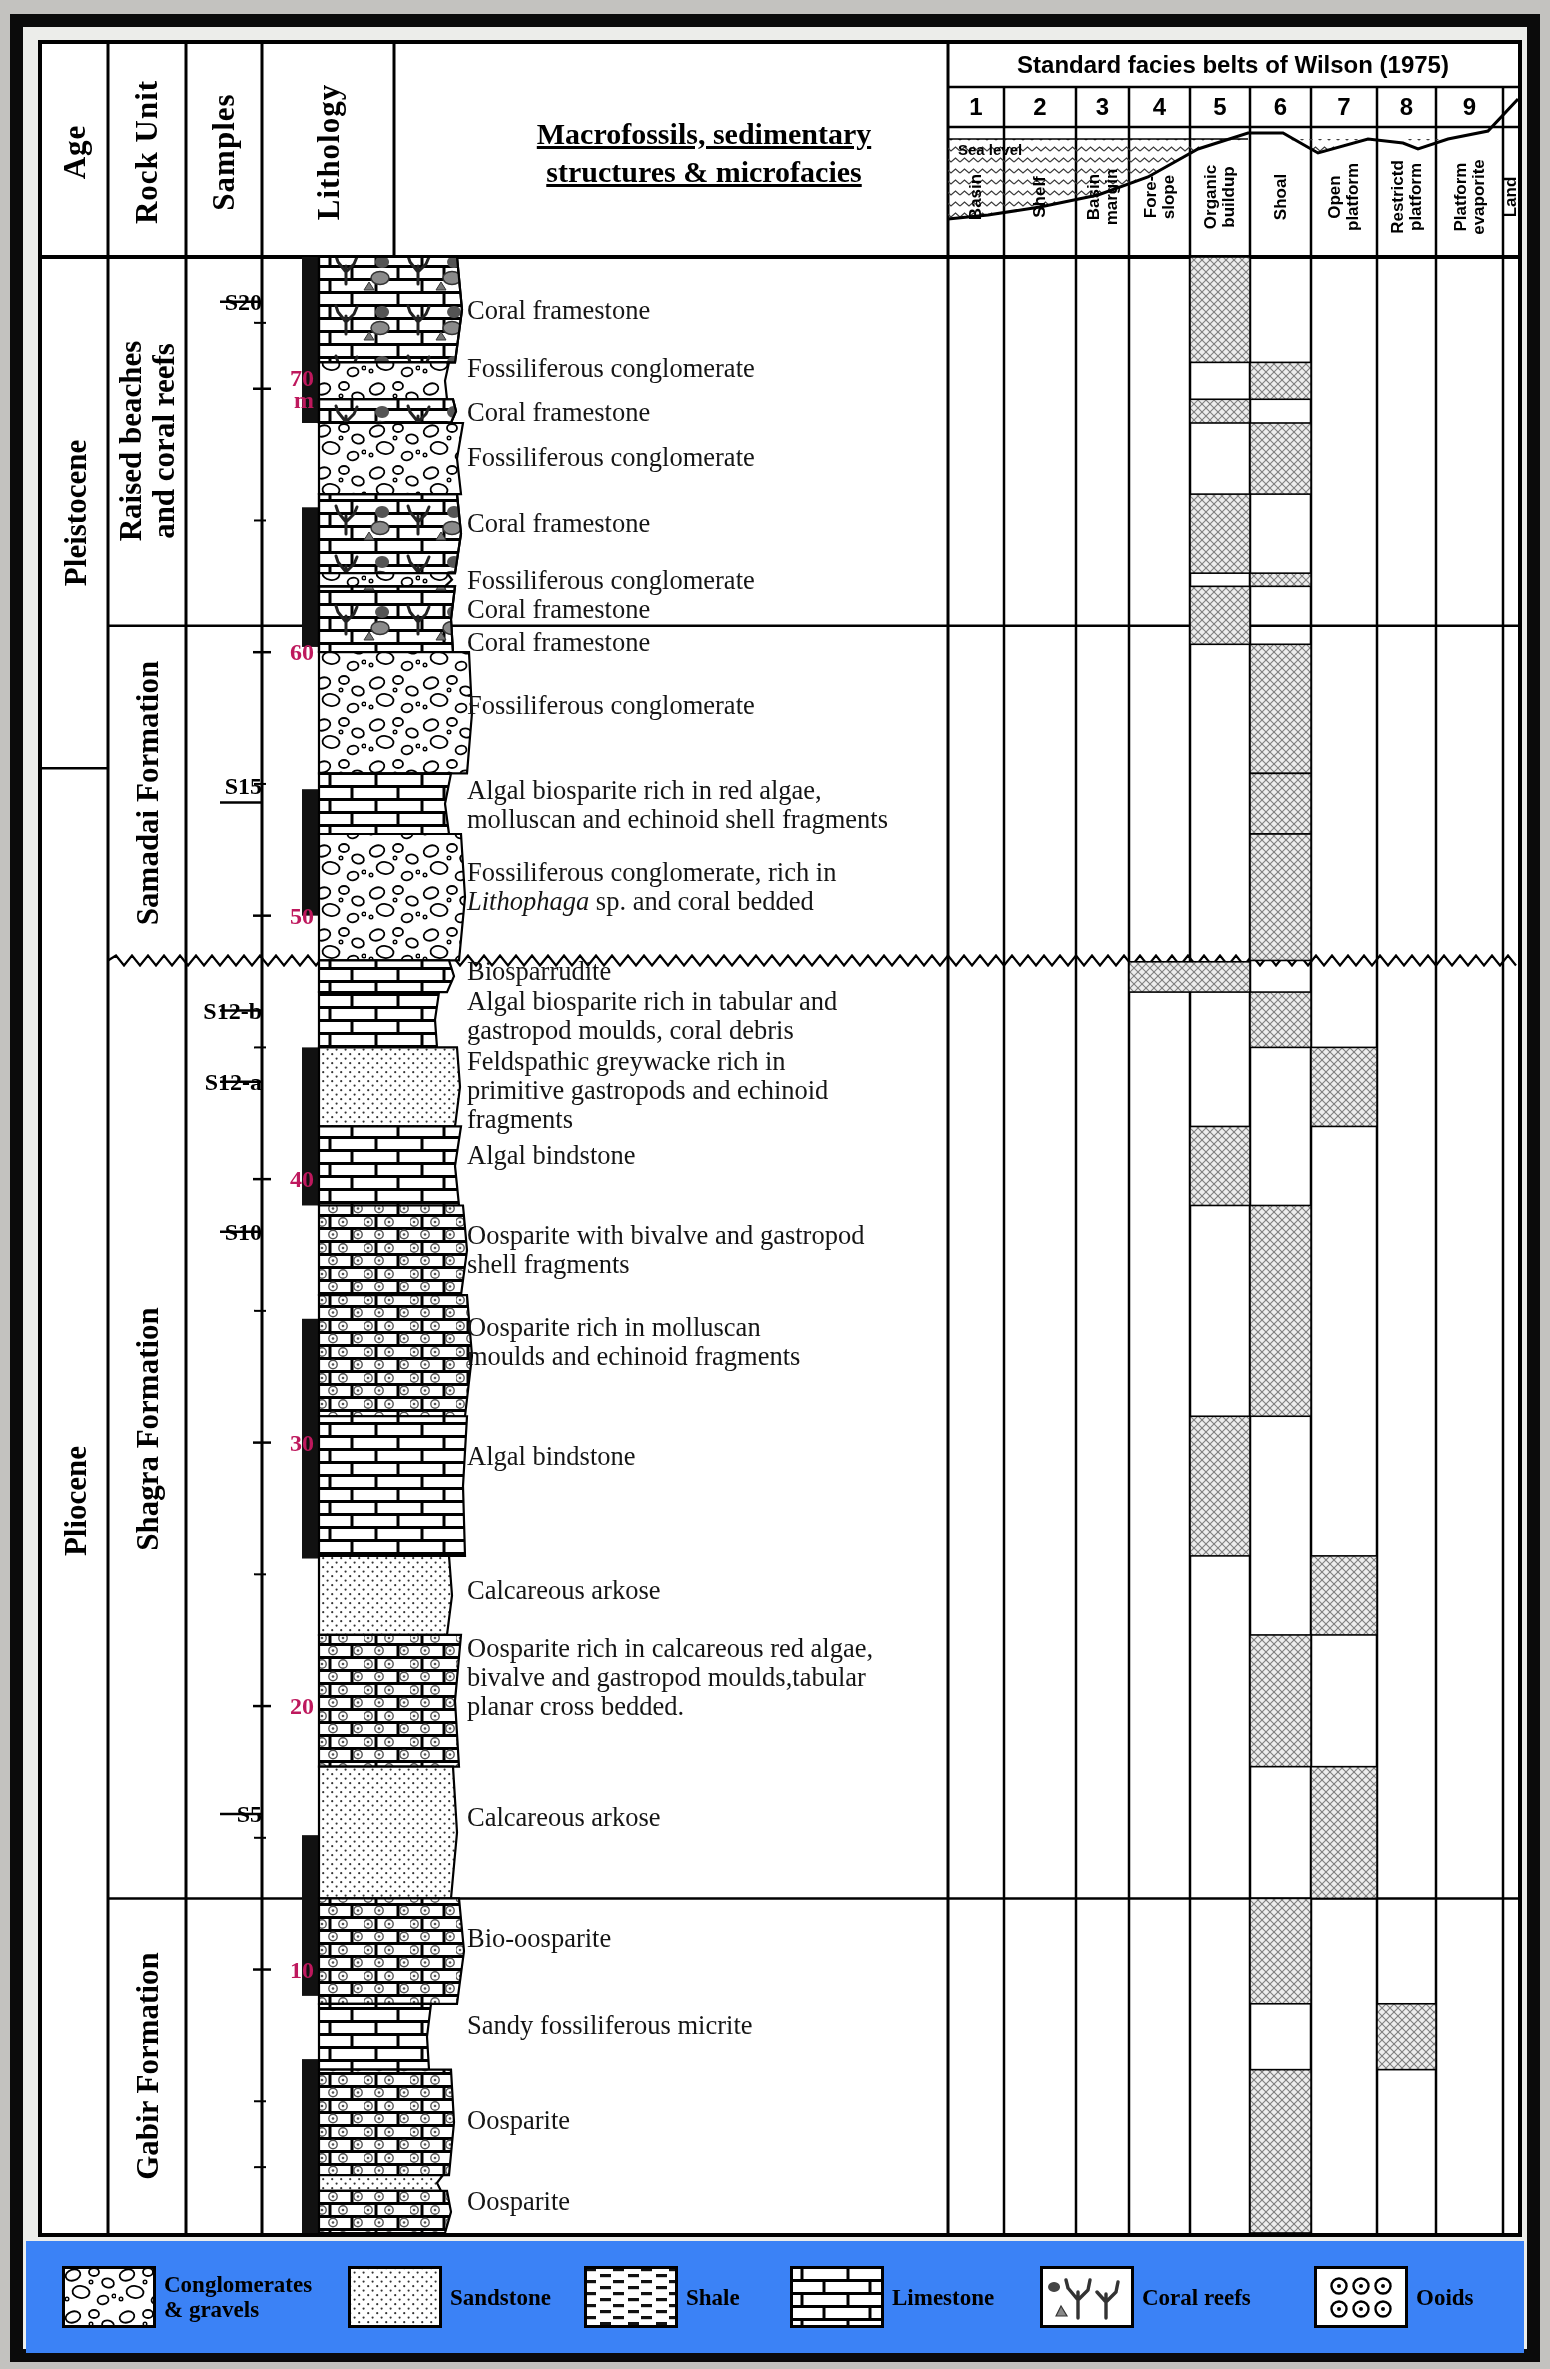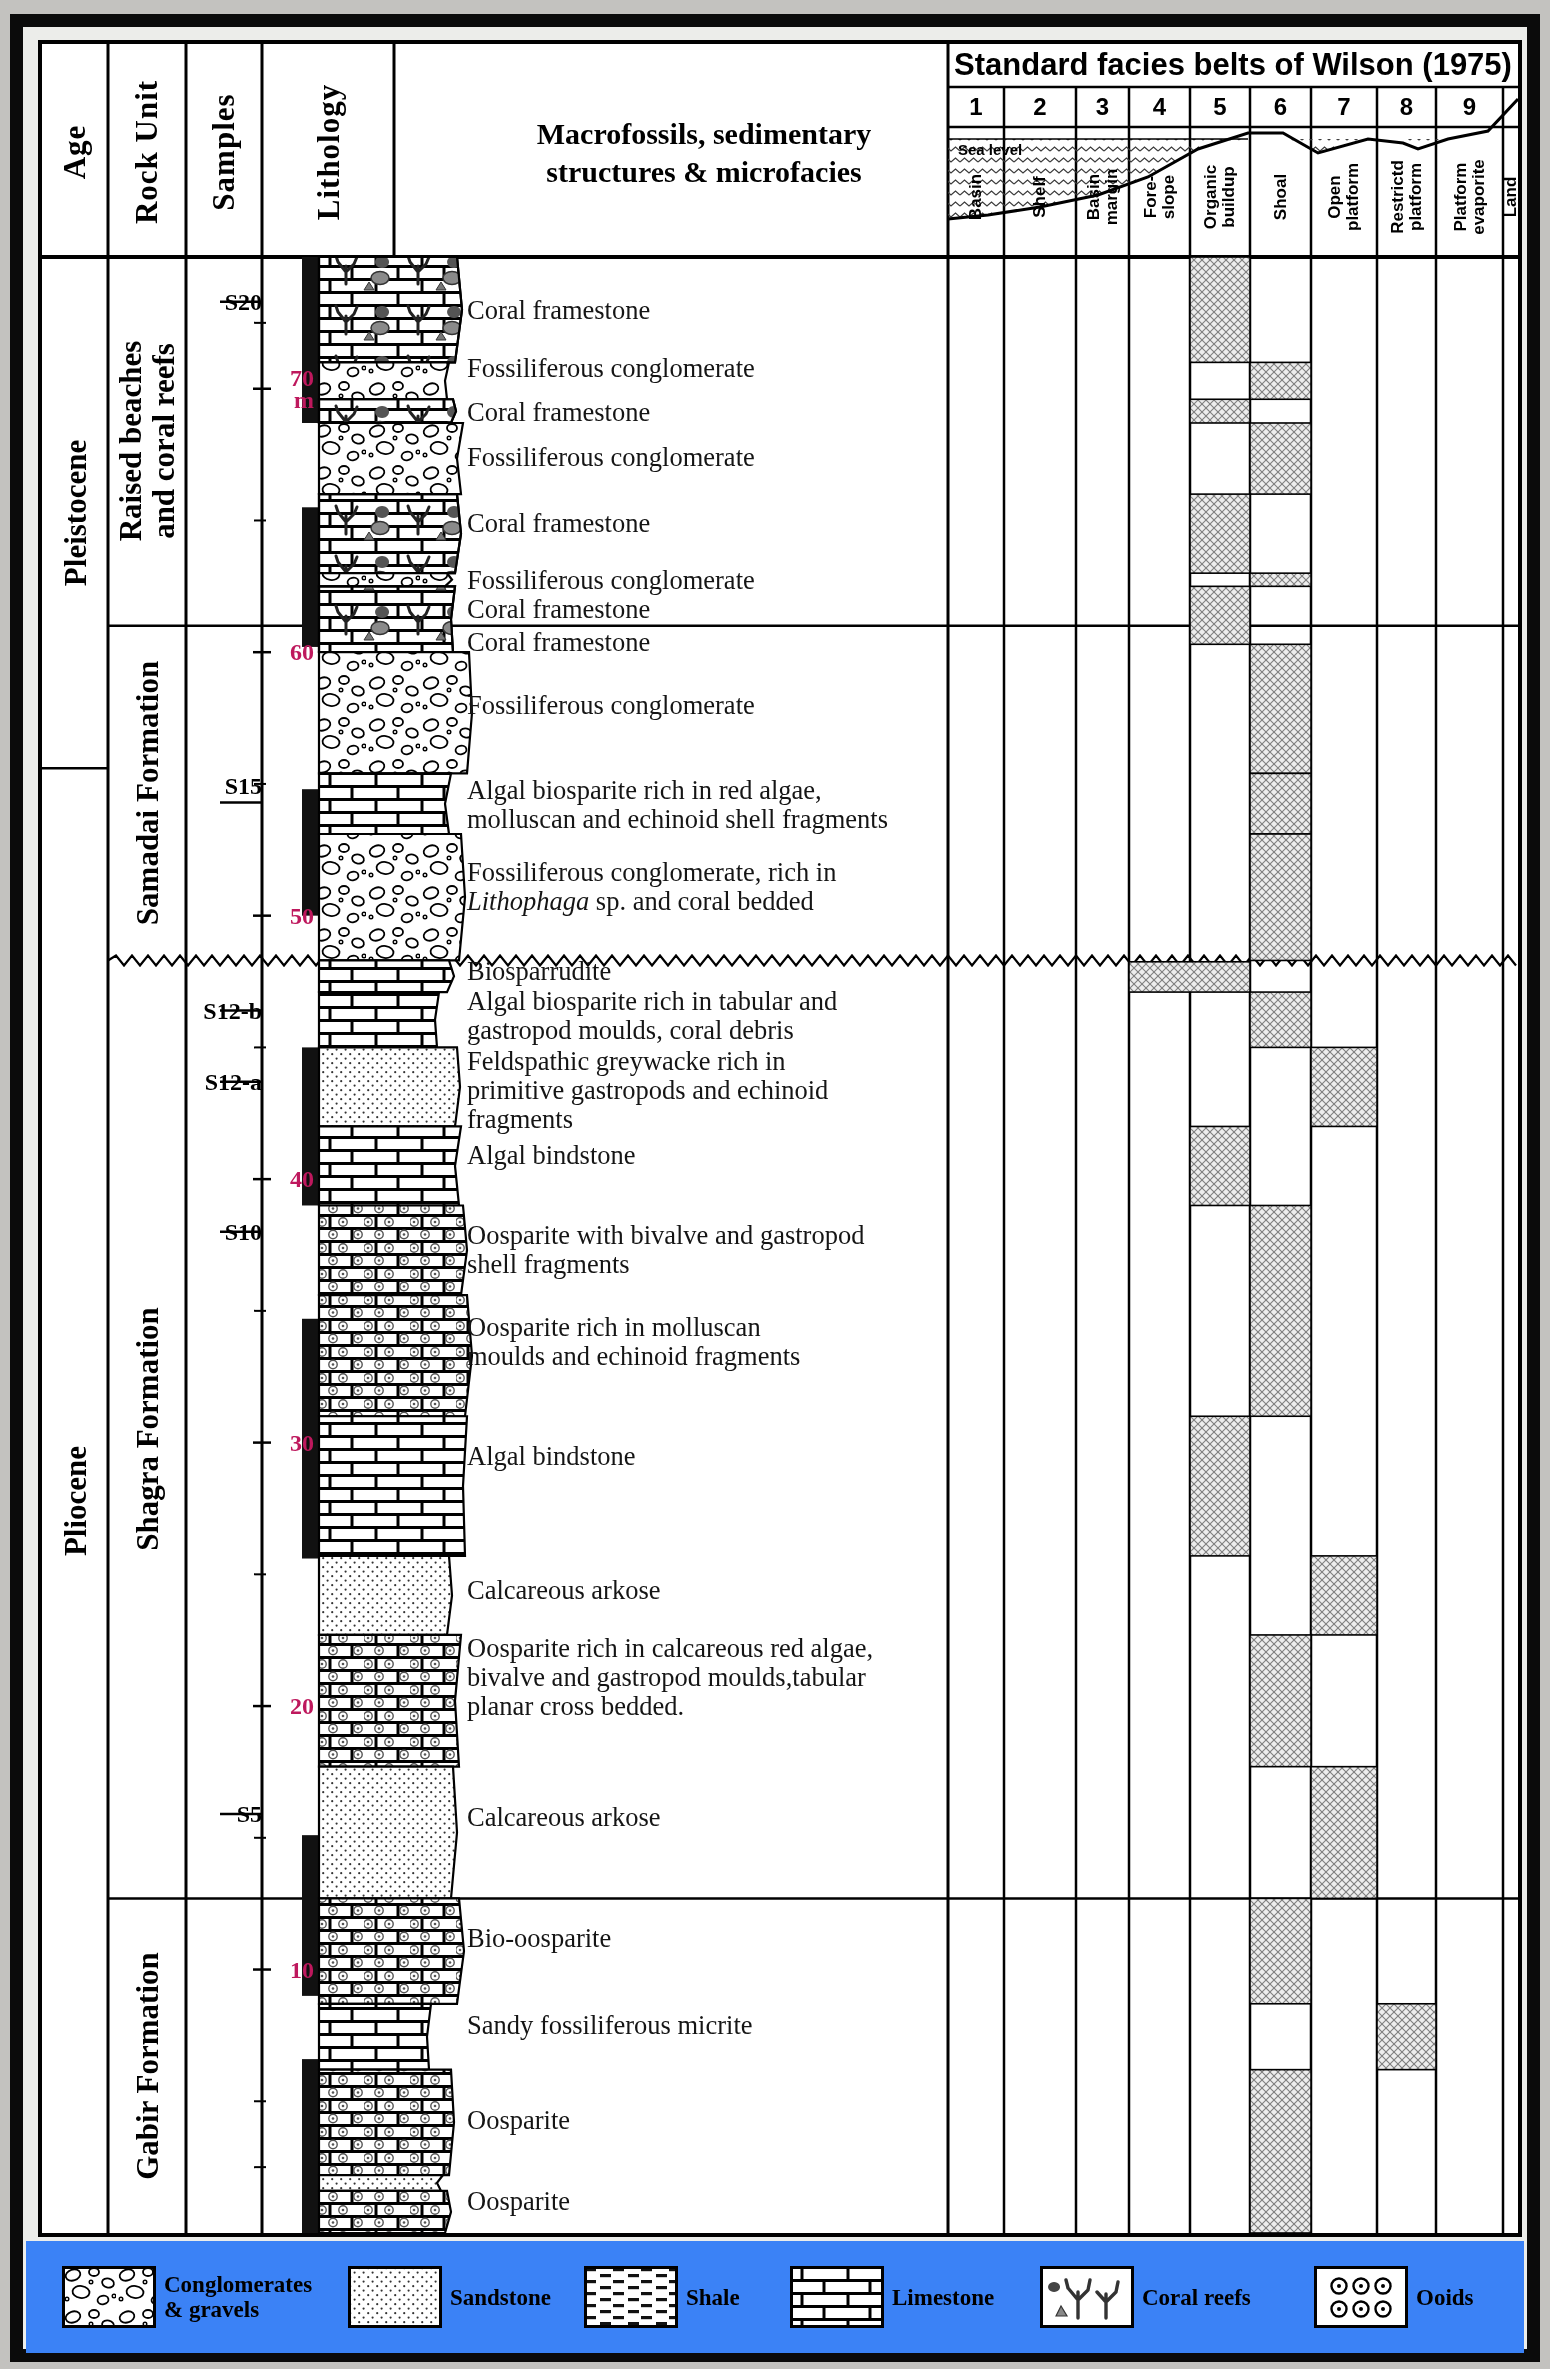--- a/index.html
+++ b/index.html
@@ -2,22 +2,22 @@
 <html><head>
 <meta charset="utf-8">
 <style>
   html,body{margin:0;padding:0;background:#b7b6b3;}
   #stage{position:relative;width:1550px;height:2369px;background:#c3c2bf;font-family:"Liberation Serif",serif;overflow:hidden;}
   #outer-frame{position:absolute;left:10px;top:14px;width:1530px;height:2348px;border:13px solid #0b0b0b;background:#ecedea;box-sizing:border-box;}
   #chart{position:absolute;left:38px;top:40px;width:1484px;height:2197px;background:#ffffff;border:4px solid #000;box-sizing:border-box;}
   #legend-band{position:absolute;left:26px;top:2241px;width:1498px;height:112px;background:#3b82f6;}
   .rot{position:absolute;transform:translate(-50%,-50%) rotate(-90deg);white-space:nowrap;text-align:center;}
   .colhead{font-weight:bold;font-size:31px;letter-spacing:1px;color:#000;}
-  .macrohead{position:absolute;font-weight:bold;font-size:30px;color:#000;text-align:center;white-space:nowrap;transform:translate(-50%,-50%);}
-  .facies-title{position:absolute;font-family:"Liberation Sans",sans-serif;font-weight:bold;font-size:31px;color:#000;transform:translate(-50%,-50%);white-space:nowrap;}
+  .macrohead{position:absolute;font-weight:bold;font-size:30px;color:#000;text-align:center;white-space:nowrap;transform:translate(-50%,-50%);text-decoration:underline;}
+  .facies-title{position:absolute;font-family:"Liberation Sans",sans-serif;font-weight:bold;font-size:24px;color:#000;transform:translate(-50%,-50%);white-space:nowrap;}
   .belt-num{position:absolute;font-family:"Liberation Sans",sans-serif;font-weight:bold;font-size:24px;color:#000;transform:translate(-50%,-50%);}
   .belt-label{font-family:"Liberation Sans",sans-serif;font-weight:bold;font-size:17px;line-height:18px;color:#000;}
   .sea-level{position:absolute;font-family:"Liberation Sans",sans-serif;font-weight:bold;font-size:15px;color:#000;}
   .age-label,.unit-label{font-weight:bold;font-size:31px;line-height:33px;color:#000;}
   .sample-label{position:absolute;font-weight:bold;font-size:24px;color:#000;transform:translateY(-50%);text-align:right;padding-left:44px;}
   .scale-num{position:absolute;font-weight:bold;font-size:24px;line-height:22px;color:#be185d;transform:translateY(-50%);text-align:right;}
   .desc{position:absolute;font-size:26.5px;line-height:29px;color:#151515;transform:translateY(-50%);white-space:nowrap;}
   .legend-item-label{position:absolute;font-weight:bold;font-size:23px;line-height:25px;color:#000;transform:translateY(-50%);}
   .legend-box{position:absolute;}
   svg{display:block;}

